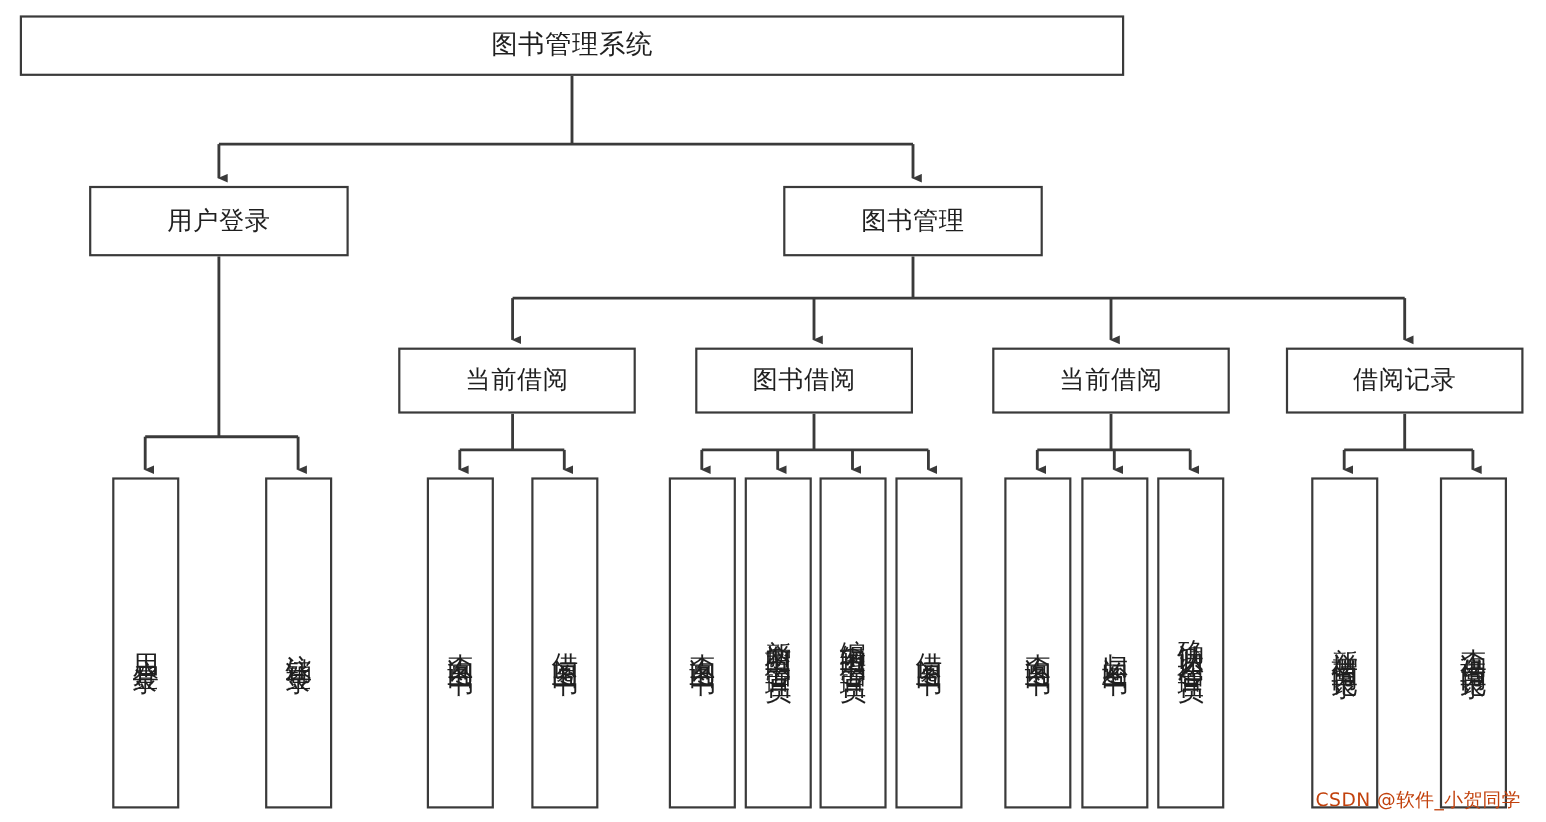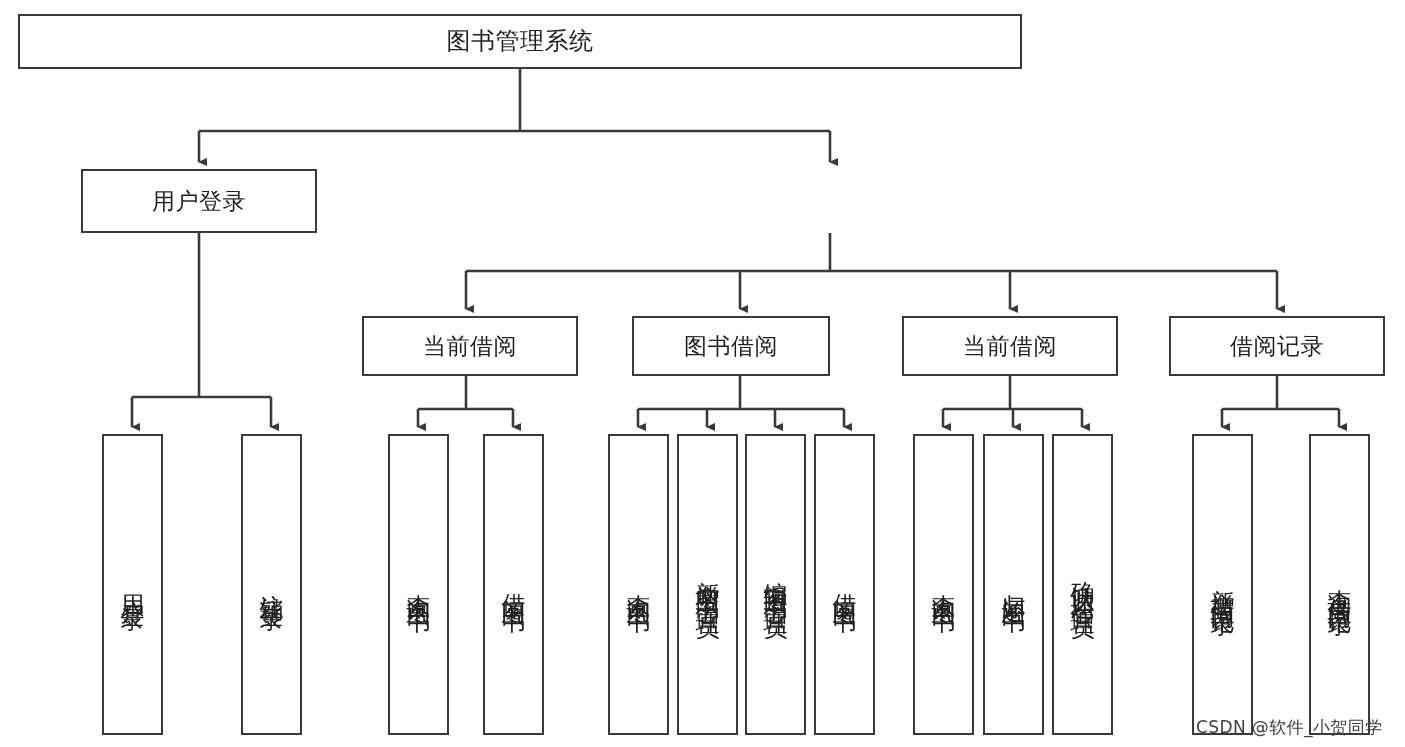--- a/index.html
+++ b/index.html
@@ -39,41 +39,42 @@
   .node .label {
     display: block;
     text-align: center;
     line-height: 1.06;
     letter-spacing: 0.5px;
   }
   
   .node.horiz .label {
     writing-mode: horizontal-tb;
     font-size: 23px;
+    font-family: Liberation Serif, serif;
   }
   .node.root .label {
     font-size: 24px;
   }
   
   .node.vert {
     align-items: center;
     justify-content: center;
   }
   .node.vert .label {
     writing-mode: vertical-rl;
     text-orientation: upright;
     font-size: 24px;
     line-height: 1.0;
     letter-spacing: 5px;
     white-space: nowrap;
   }
   .watermark {
     position: absolute;
     font-size: 17px;
-    color: #404040;
+    color: #c2410c;
     white-space: nowrap;
     letter-spacing: 0.4px;
     font-family: "DejaVu Sans", "Liberation Sans", sans-serif;
   }
 </style>
 </head>
 <body>
 
 <div id="diagram-canvas">
 
@@ -128,20 +129,23 @@
     </g>
   </svg>
 
   <div class="node horiz root" style="left:18px; top:14px; width:1004px; height:55px;">
     <span class="label">图书管理系统</span>
   </div>
 
   <div class="node horiz" style="left:81px; top:169px; width:236px; height:64px;">
     <span class="label">用户登录</span>
   </div>
+  <div class="node horiz" style="left:712px; top:169px; width:236px; height:64px;">
+    <span class="label">图书管理</span>
+  </div>
 
   <div class="node horiz" style="left:362px; top:316px; width:216px; height:60px;">
     <span class="label">当前借阅</span>
   </div>
   <div class="node horiz" style="left:632px; top:316px; width:198px; height:60px;">
     <span class="label">图书借阅</span>
   </div>
   <div class="node horiz" style="left:1169px; top:316px; width:216px; height:60px;">
     <span class="label">借阅记录</span>
   </div>

